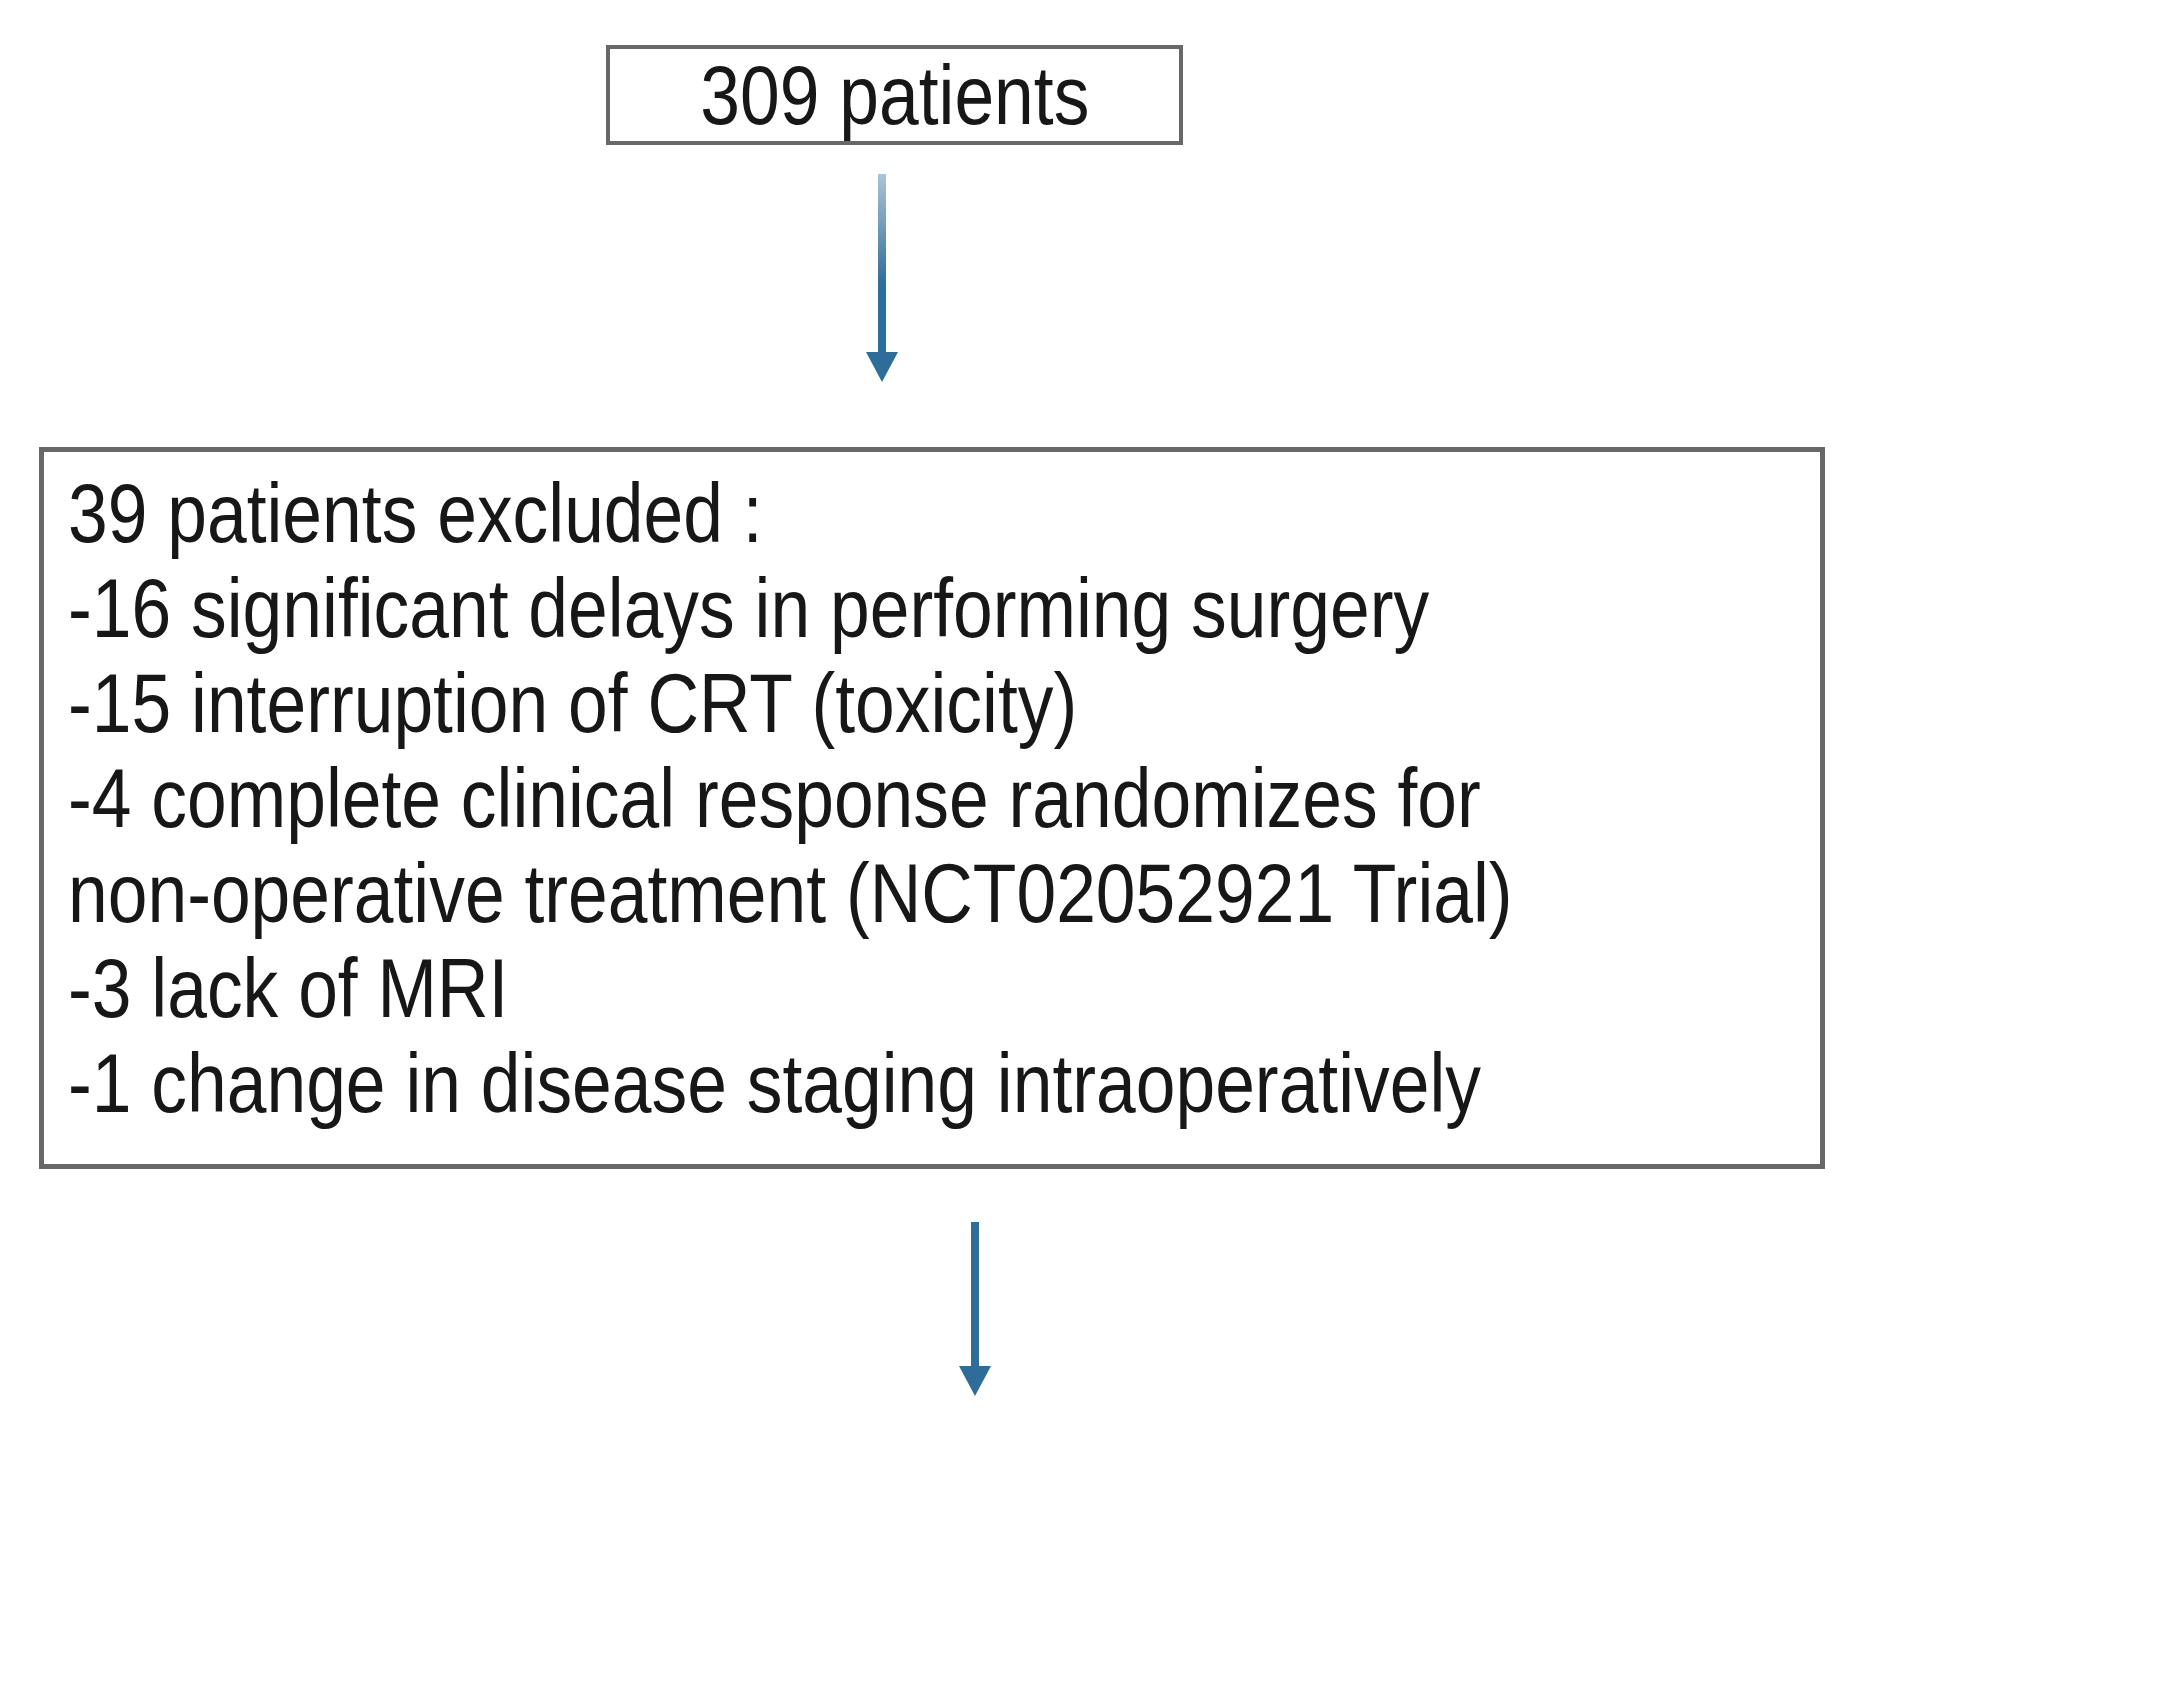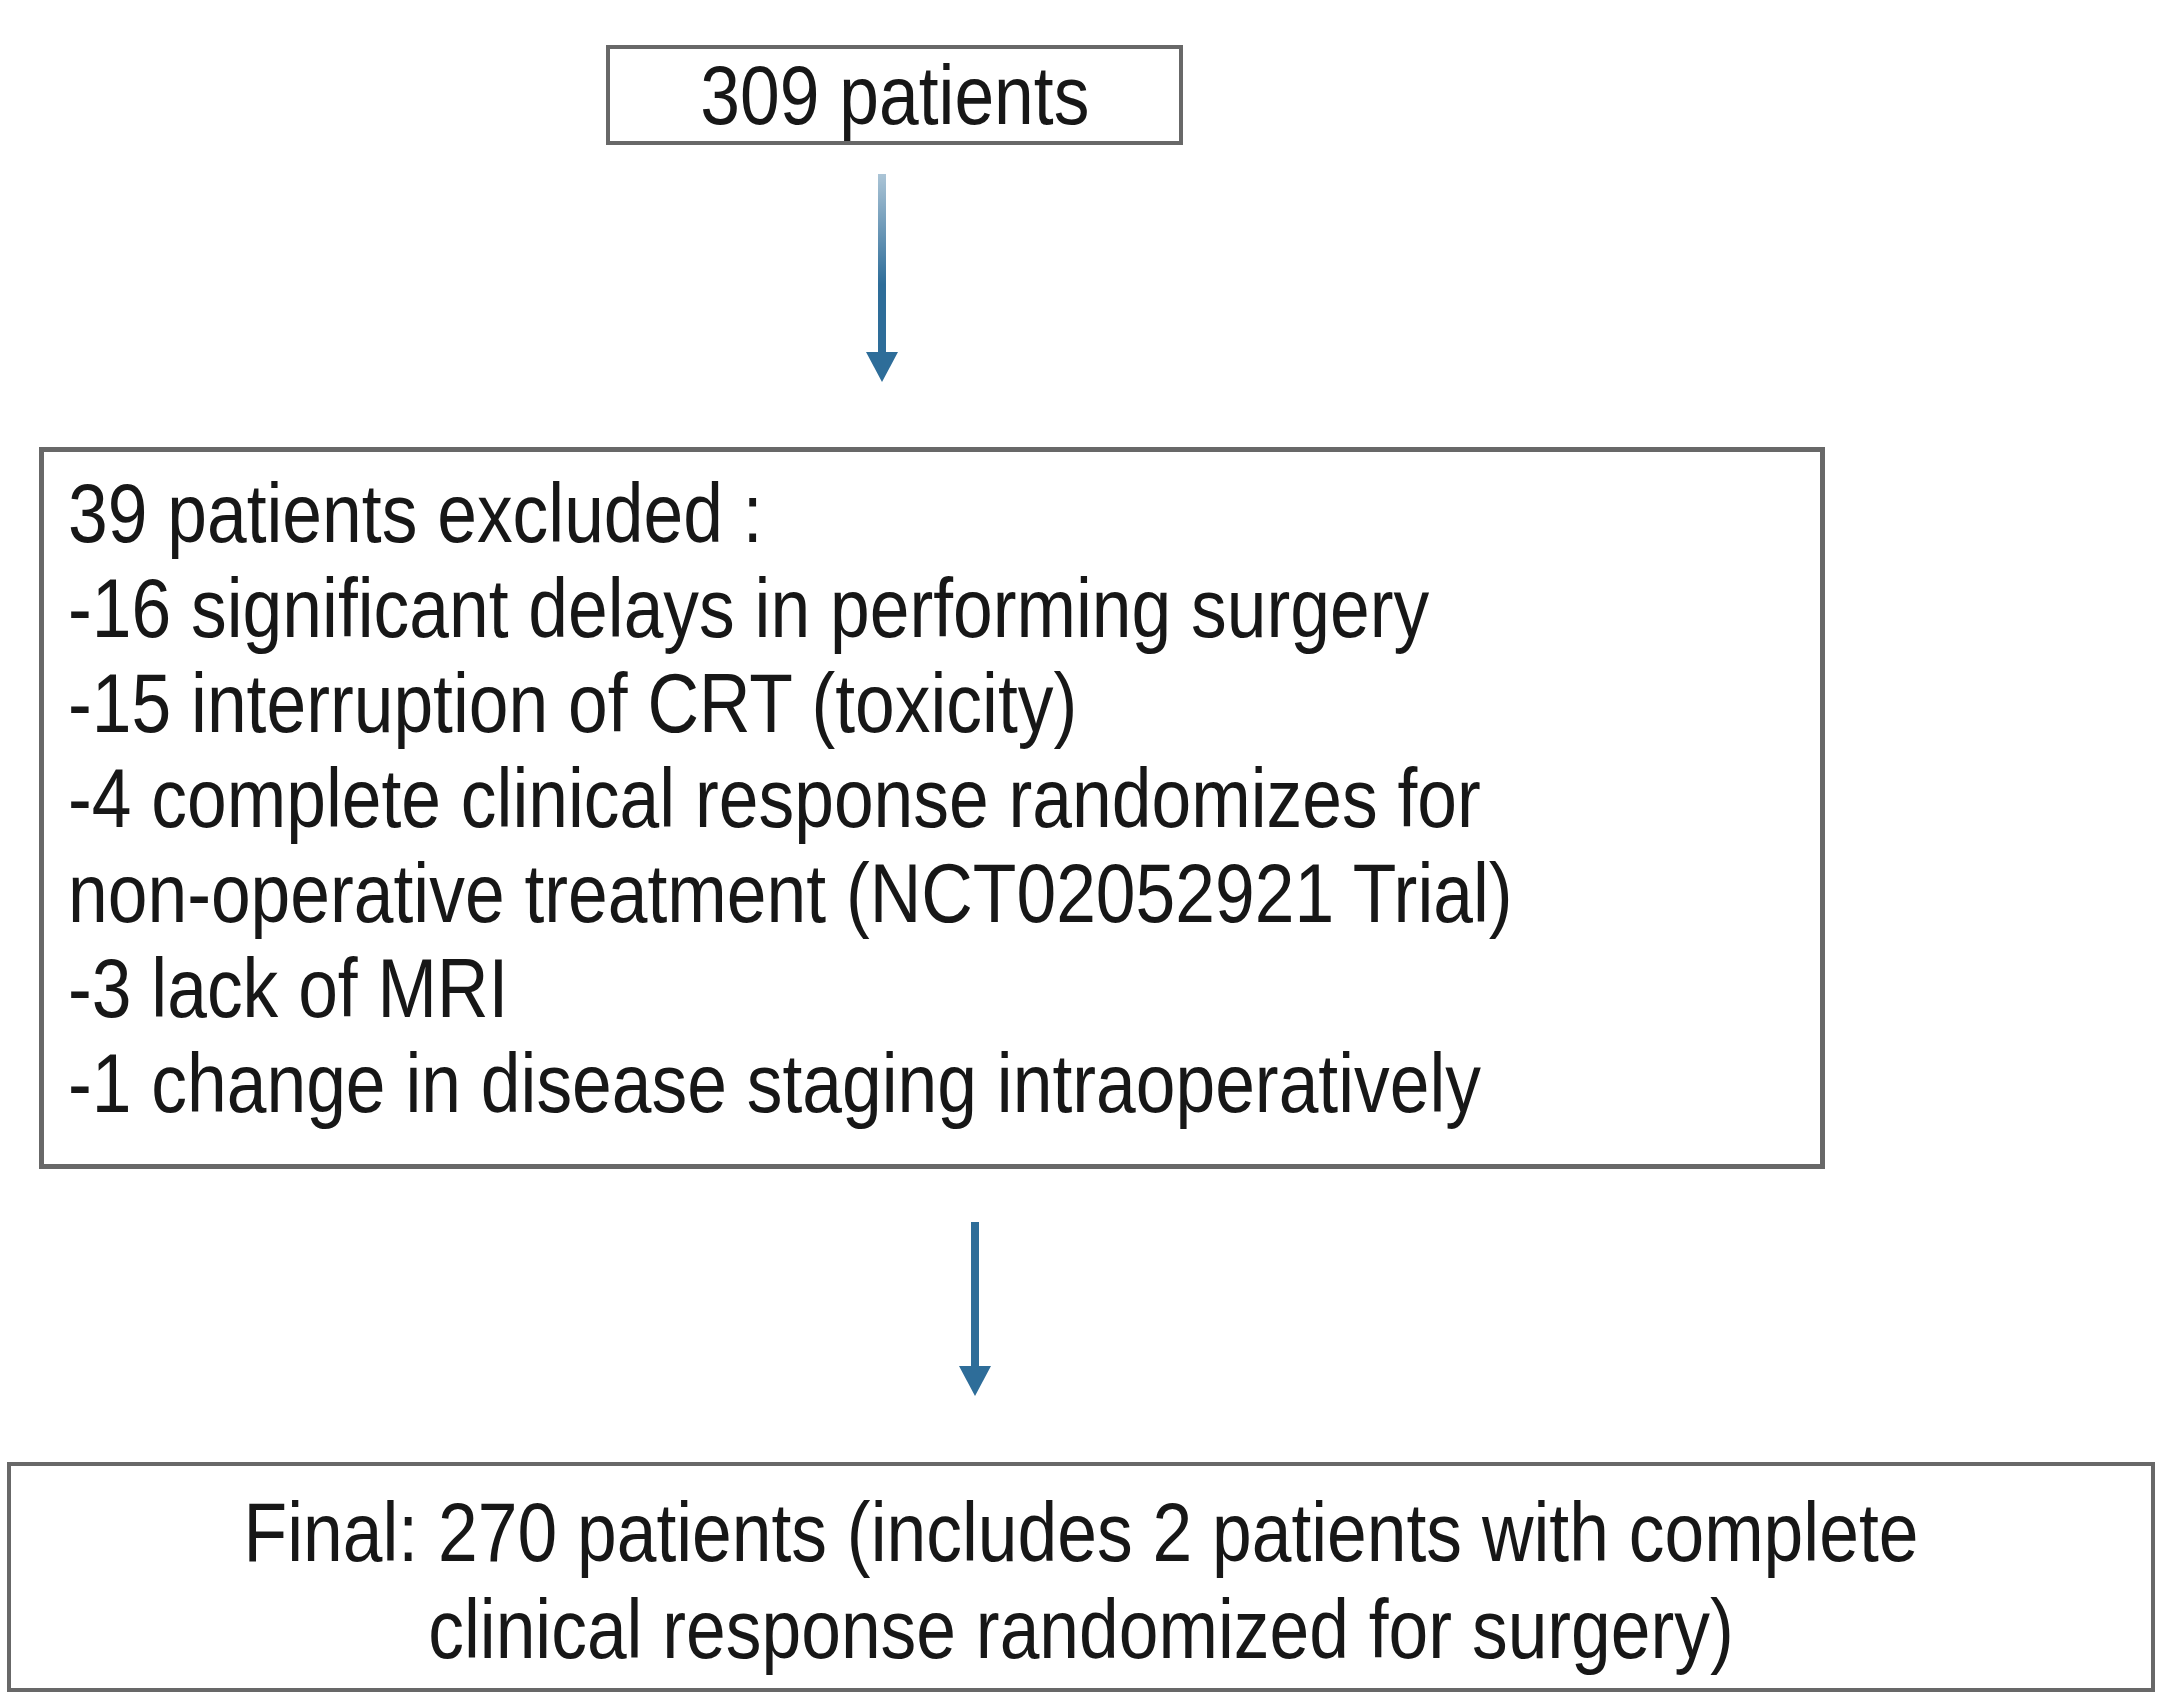--- a/index.html
+++ b/index.html
@@ -100,20 +100,14 @@
       <div>-4 complete clinical response randomizes for</div>
       <div>non-operative treatment (NCT02052921 Trial)</div>
       <div>-3 lack of MRI</div>
       <div>-1 change in disease staging intraoperatively</div>
     </div>
   </div>
 
   <div class="arrow-line a2-line"></div>
   <div class="arrow-head a2-head"></div>
 
-  <div class="box box-final">
-    <div class="lines">
-      <div>Final: 270 patients (includes 2 patients with complete</div>
-      <div>clinical response randomized for surgery)</div>
-    </div>
-  </div>
 
 </div>
 
 </body></html>

